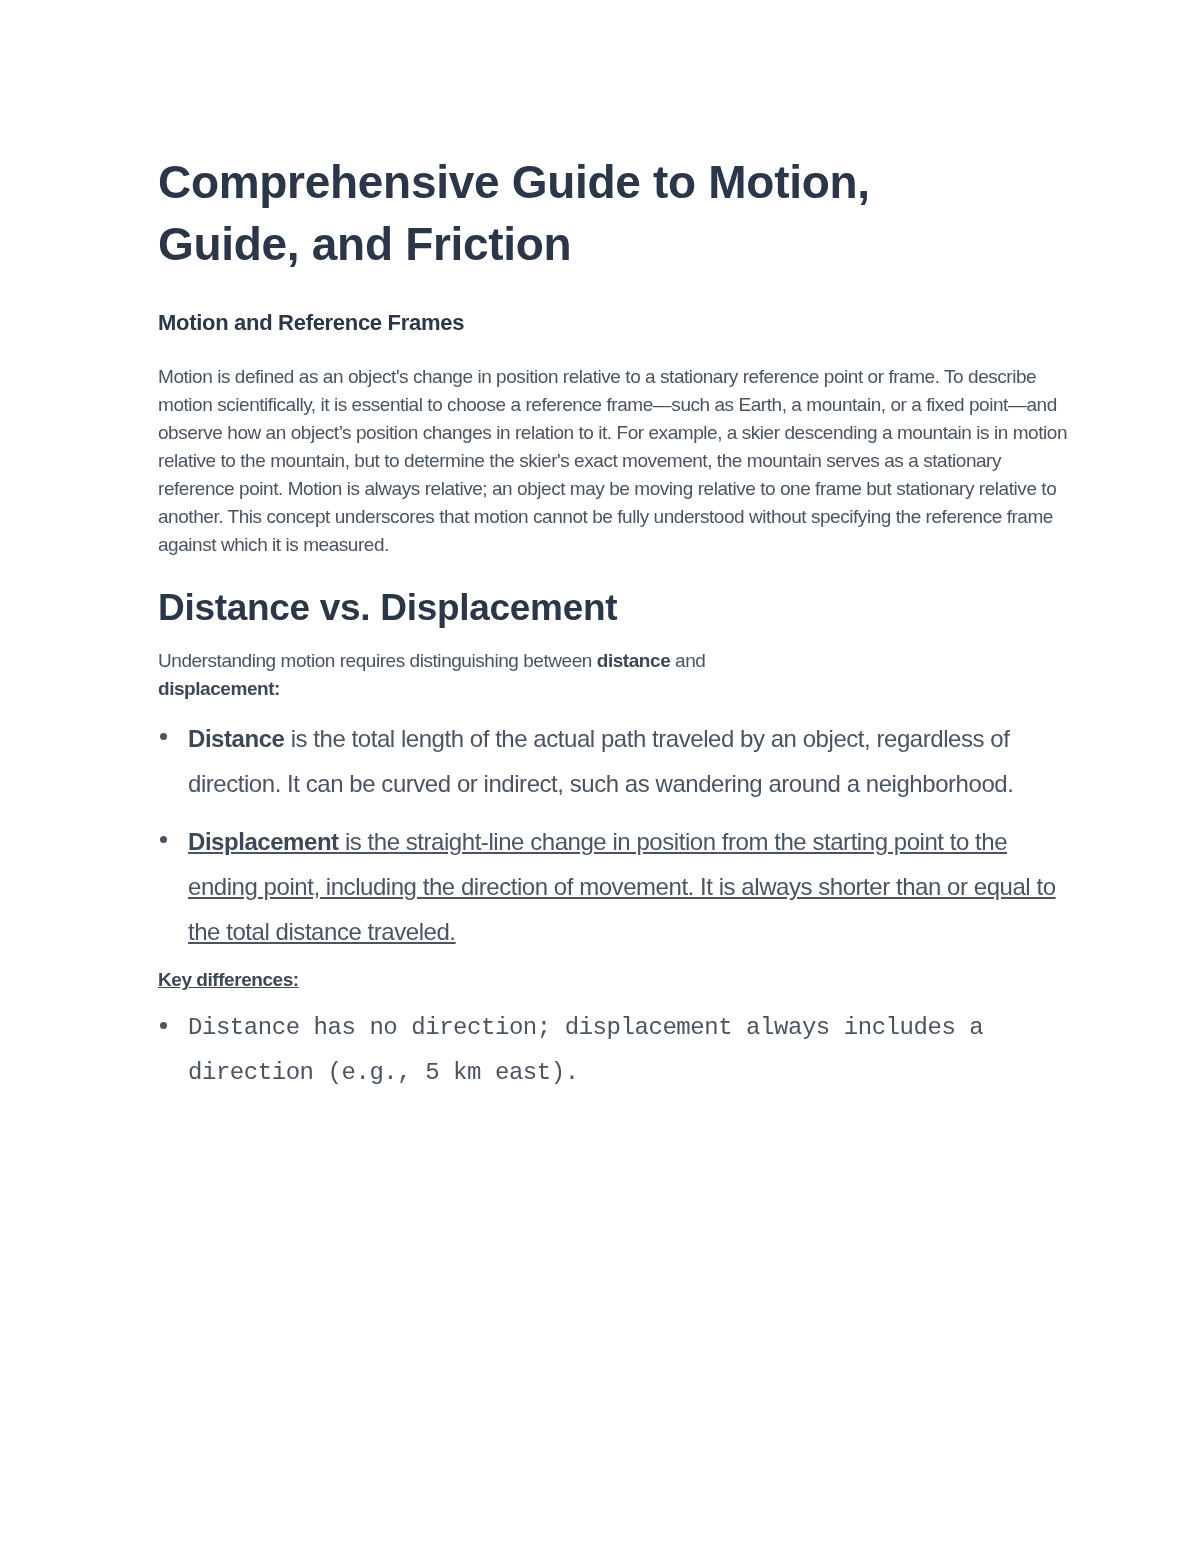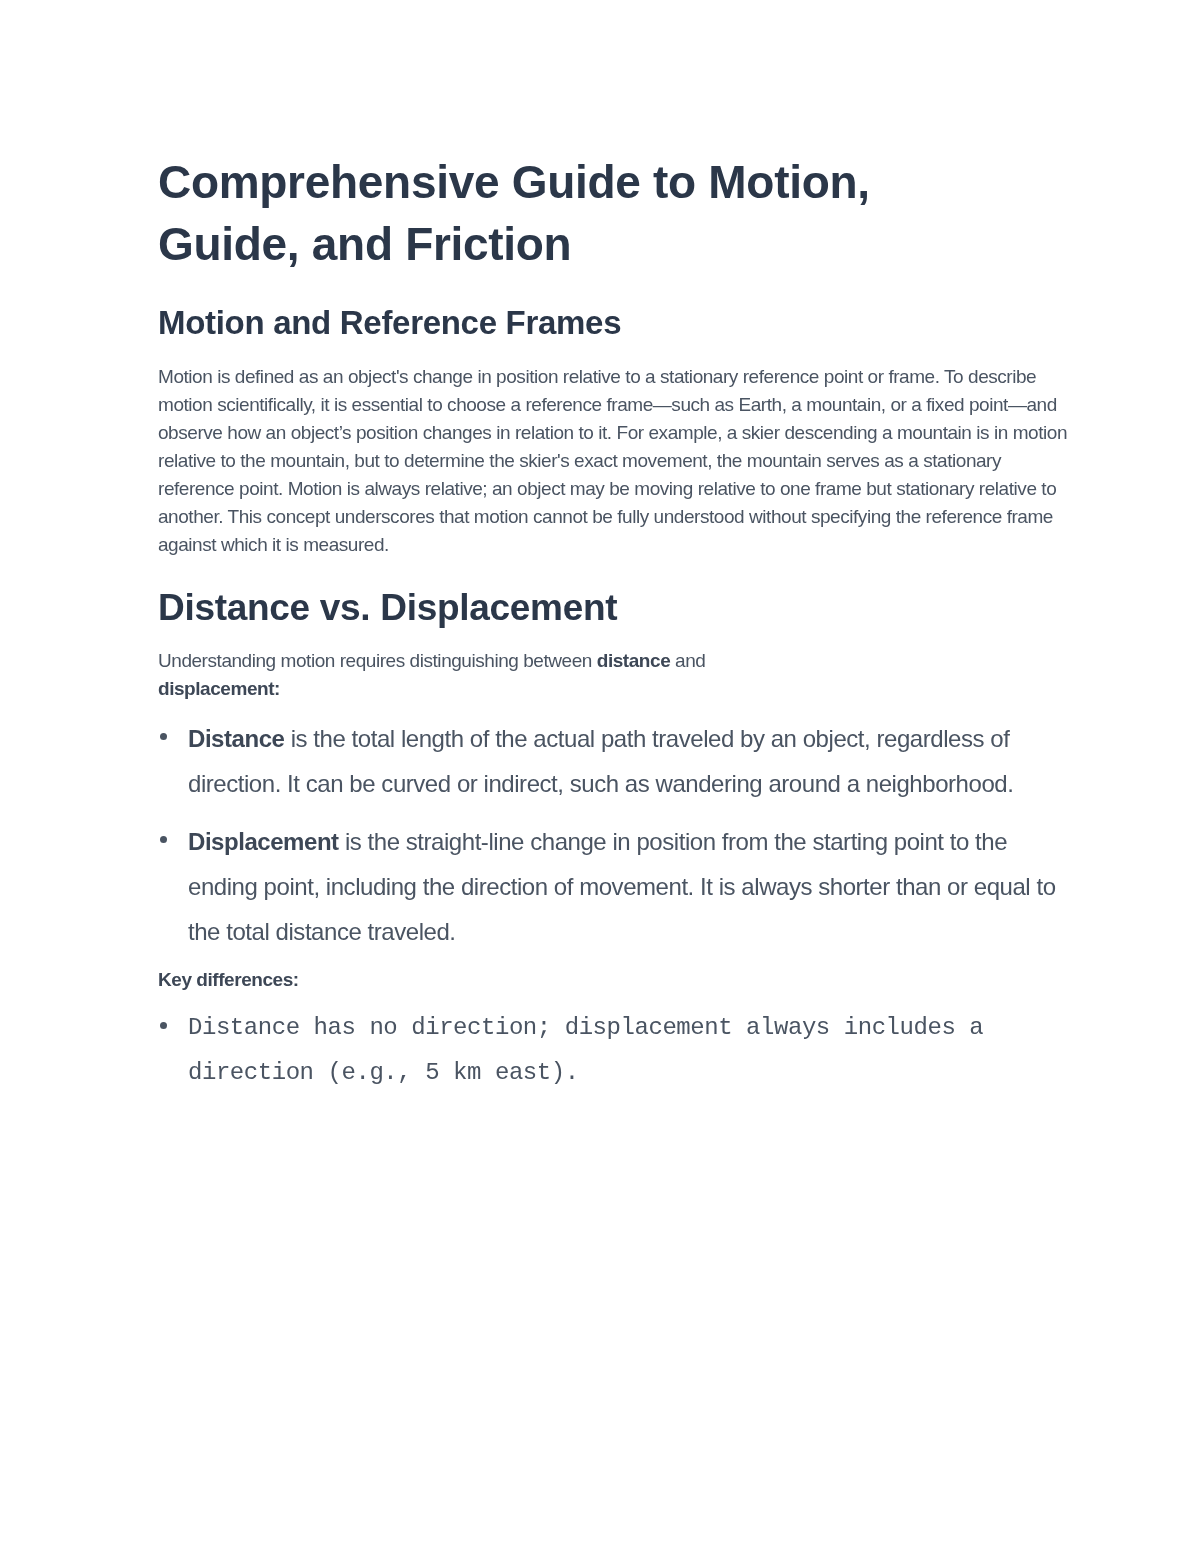--- a/index.html
+++ b/index.html
@@ -1,31 +1,31 @@
 <!DOCTYPE html>
 <html><head>
   <meta charset="utf-8">
   <style>
     html, body { margin: 0; padding: 0; background: #ffffff; }
     body { width: 1200px; height: 1553px; position: relative; overflow: hidden; }
     .page { position: absolute; left: 142px; top: 151px; width: 920px; color: #4a5462; font-family: "Liberation Sans", sans-serif; margin-left: 16px; }
     h1 { margin: 0; font-size: 46px; line-height: 62px; font-weight: bold; color: #2b3749; letter-spacing: -0.3px; }
-    h2.sub { margin: 24px 0 0 0; font-size: 33px; line-height: 48px; font-weight: bold; color: #2b3749; letter-spacing: -0.3px; }
+    h2.sub { margin: 24px 0 0 0; font-size: 22px; line-height: 48px; font-weight: bold; color: #2b3749; letter-spacing: -0.3px; }
     h2.sec { margin: 24px 0 0 0; font-size: 37px; line-height: 50px; font-weight: bold; color: #2b3749; letter-spacing: -0.3px; }
     p { margin: 0; font-size: 19px; line-height: 28px; letter-spacing: -0.45px; }
     p.para1 { margin-top: 16px; }
     p.intro { margin-top: 14px; }
     b { color: #3d4756; font-weight: bold; }
     ul { list-style: none; margin: 0; padding: 0; }
     li { position: relative; padding-left: 30px; font-size: 24px; line-height: 45px; letter-spacing: -0.45px; }
     li .bullet { position: absolute; left: 2px; top: 0; width: 10px; height: 39.8px; }
     li .bullet::before { content: ""; position: absolute; left: 0; top: 17px; width: 7px; height: 7px; border-radius: 50%; background: #4a5462; }
     ul.l1 { margin-top: 13px; }
-    ul.l1 li + li { margin-top: 13px; }
-    p.keydiff { margin-top: 12px; font-weight: bold; color: #3d4756; }
+    ul.l1 li + li { margin-top: 13px; text-decoration: underline; }
+    p.keydiff { margin-top: 12px; font-weight: bold; color: #3d4756; text-decoration: underline; }
     ul.l2 { margin-top: 11px; font-family: Liberation Mono, monospace; }
   </style>
 </head>
 <body>
 
 <div class="page">
   <h1>
     <span>Comprehensive Guide to Motion,</span><br>
     <span>Guide, and Friction</span>
   </h1>

